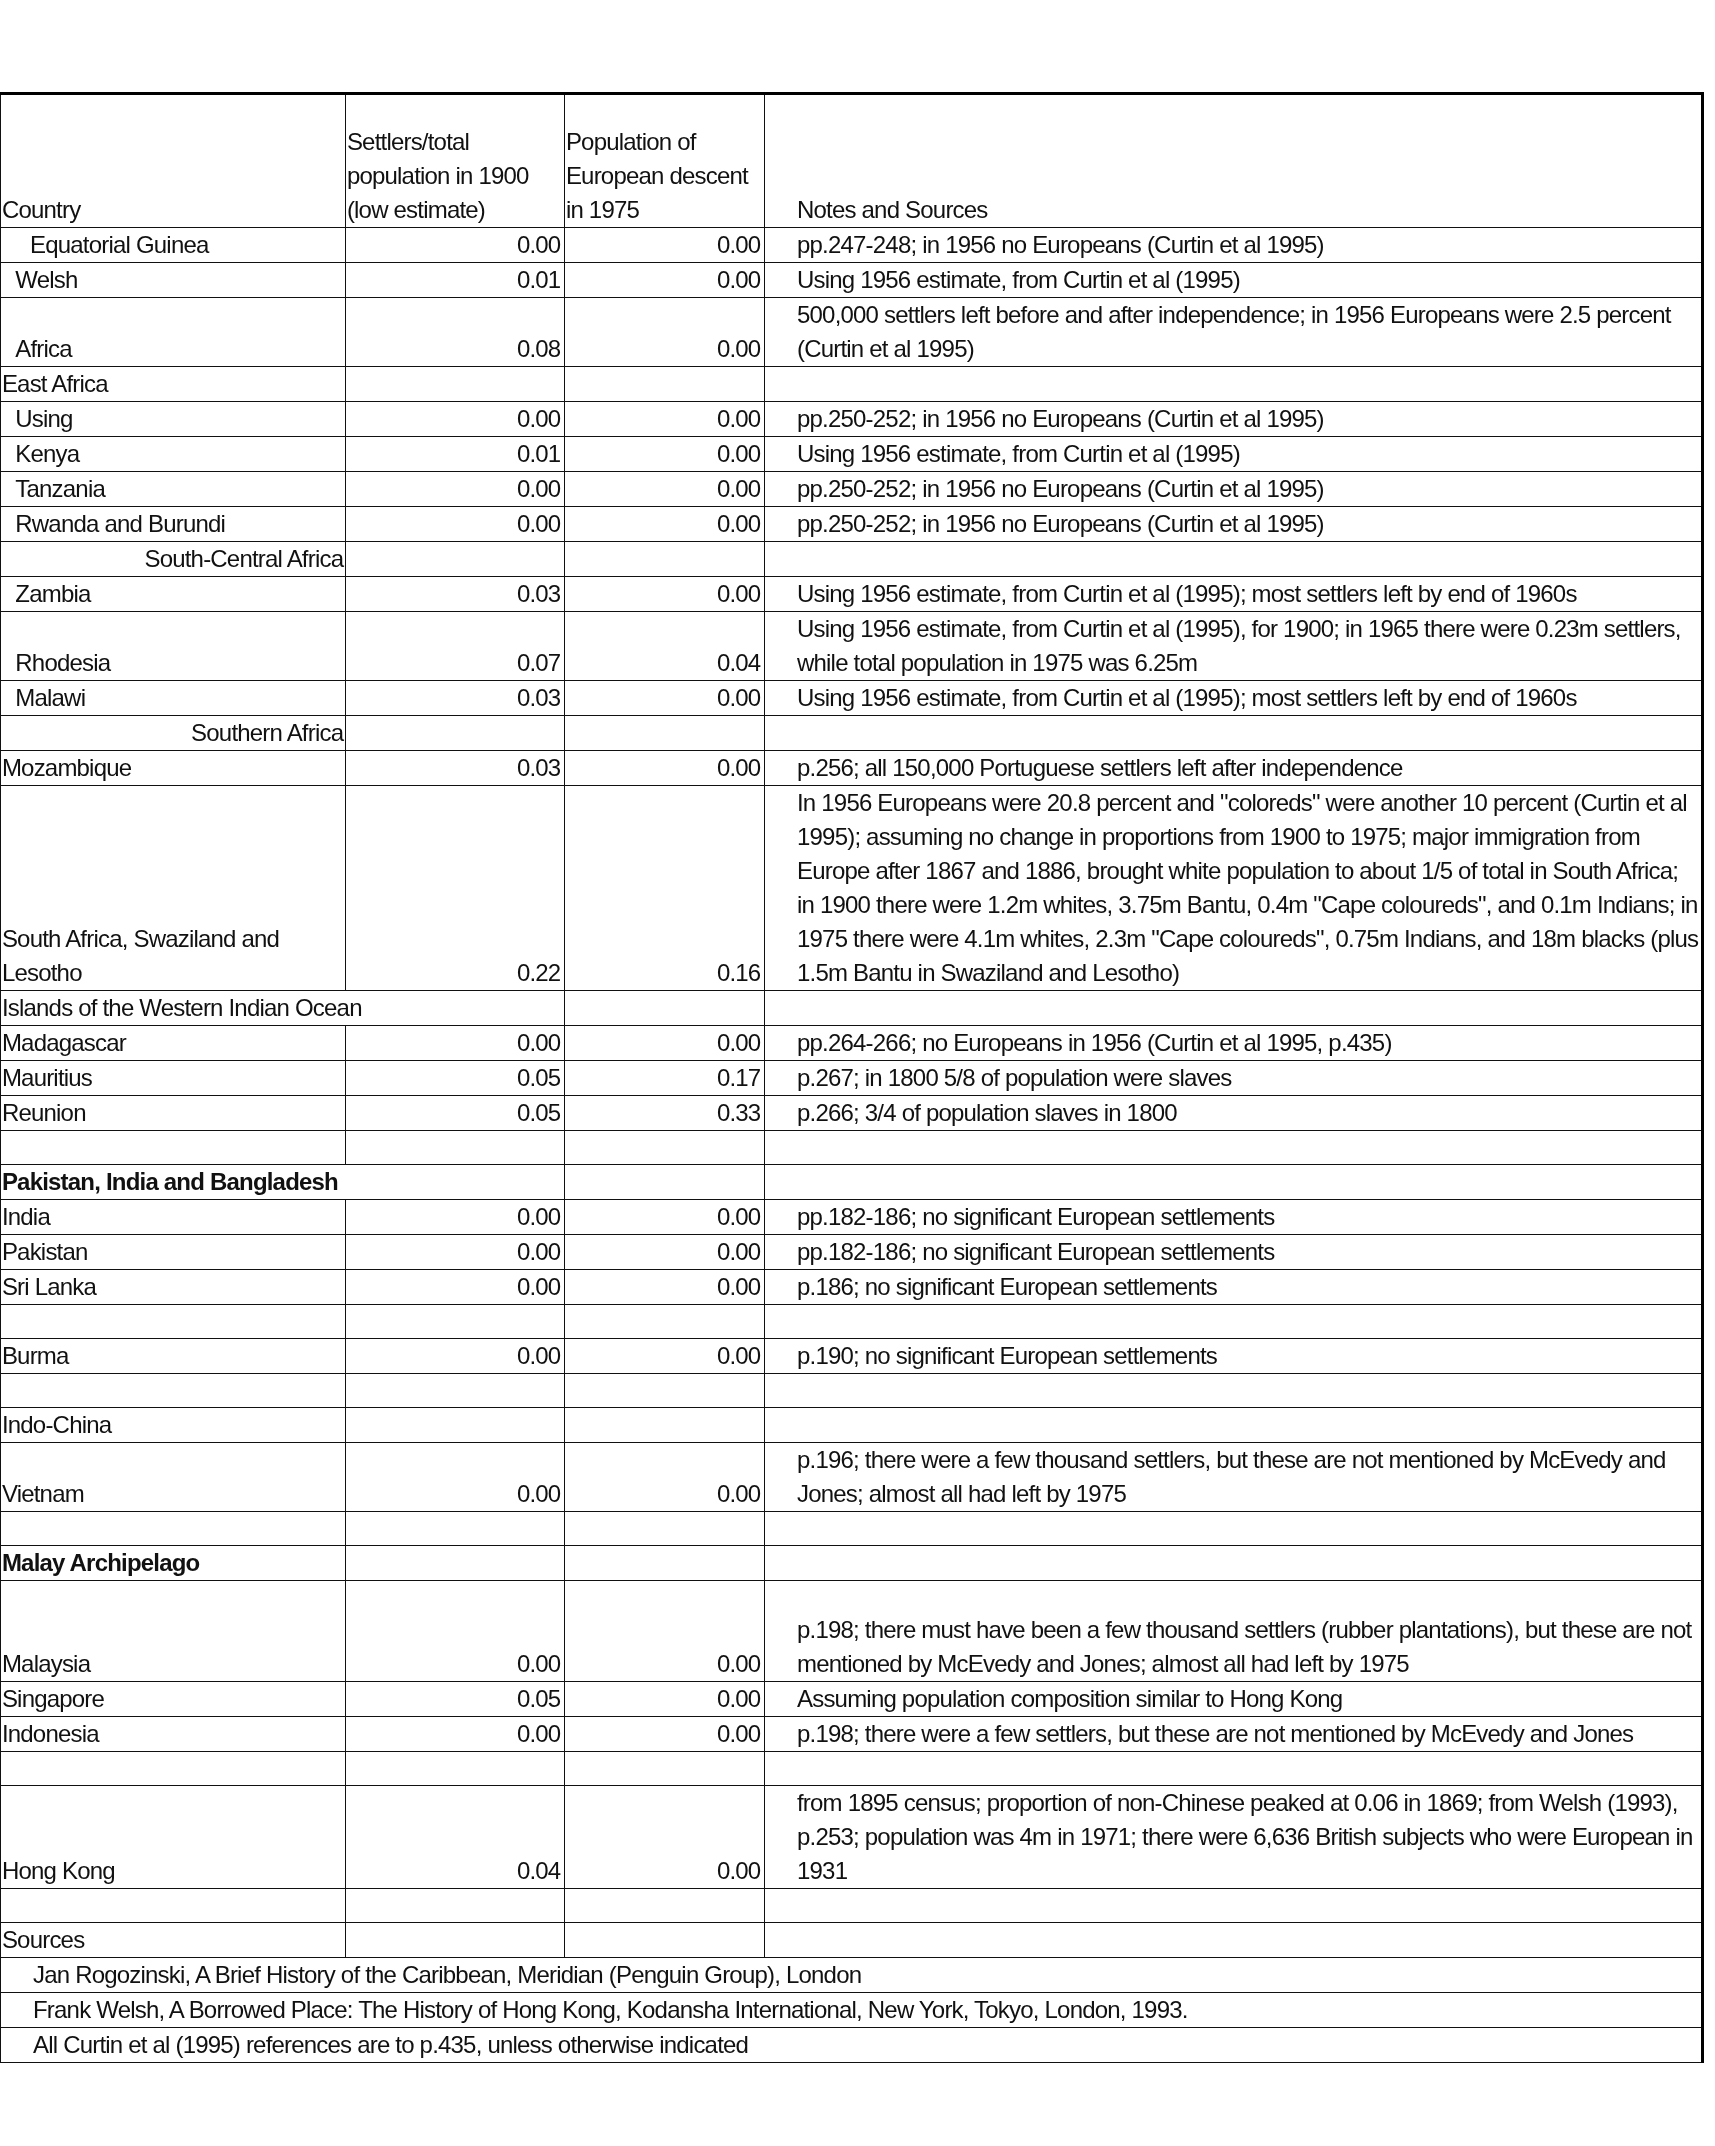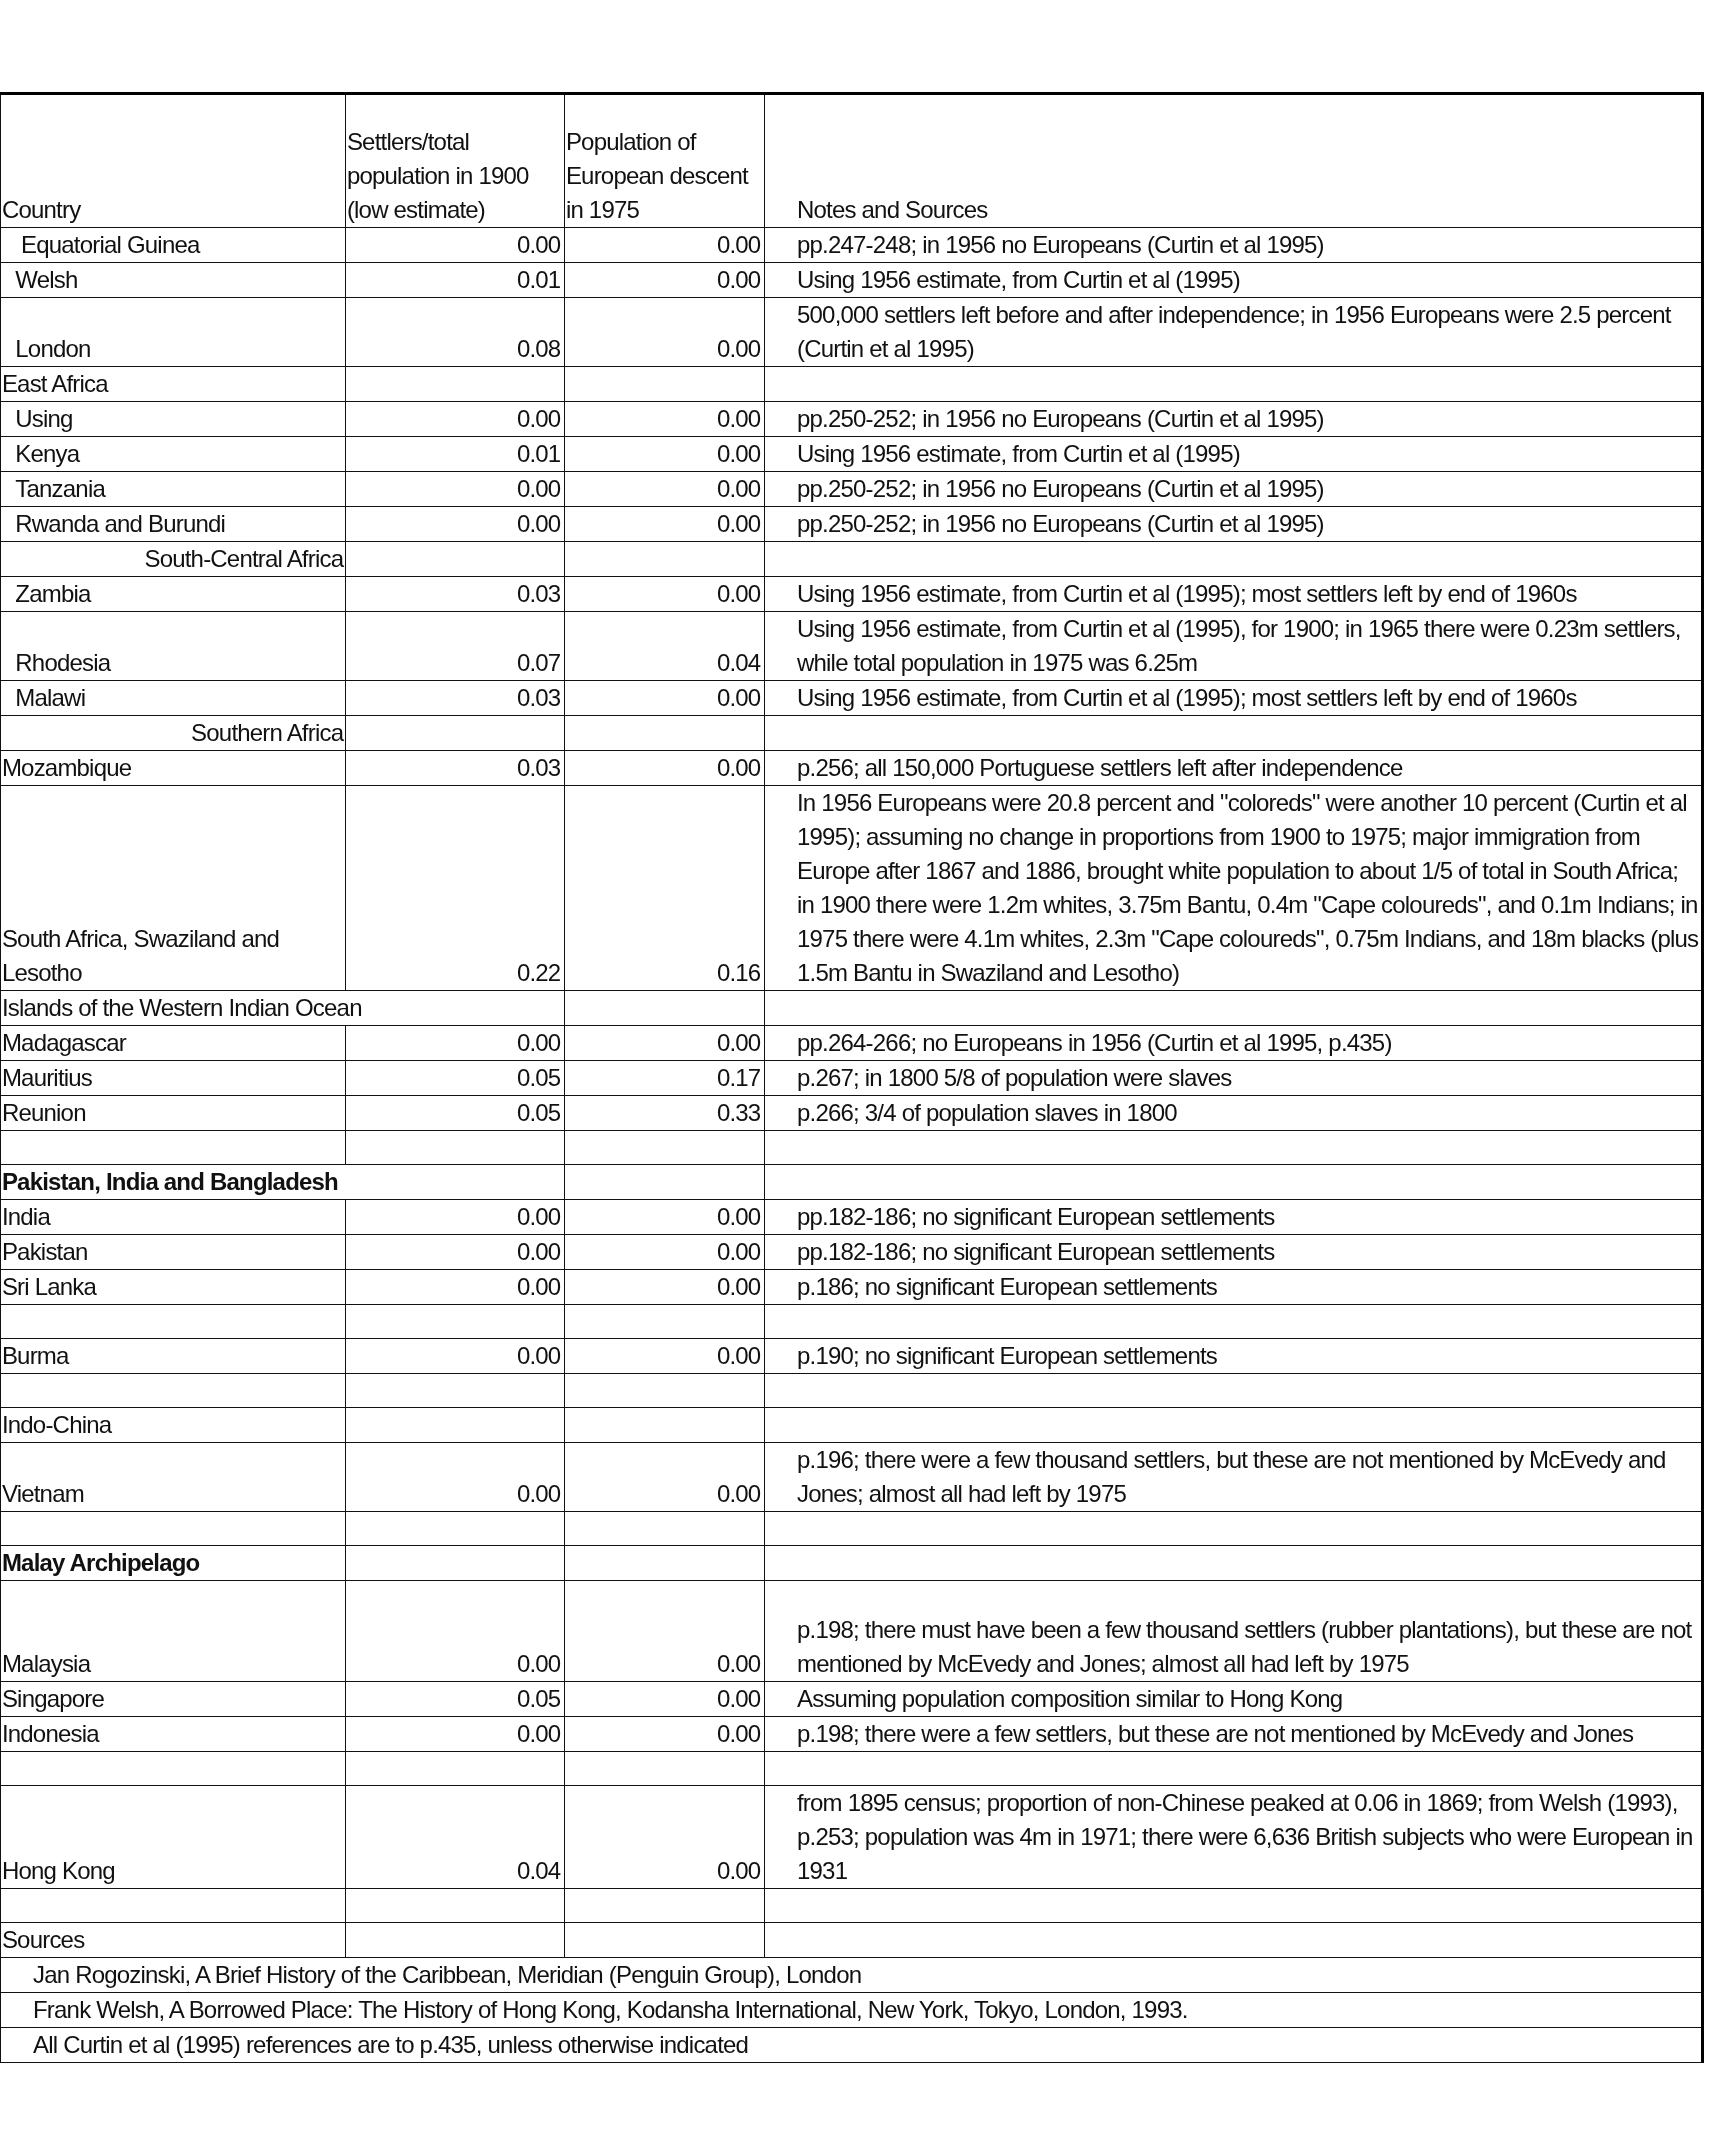--- a/index.html
+++ b/index.html
@@ -9,21 +9,21 @@
   table { border-collapse: collapse; table-layout: fixed; width: 1702px;
           font-size: 24px; letter-spacing: -0.8px; line-height: 34px; }
   col.c1 { width: 345px; } col.c2 { width: 219px; } col.c3 { width: 200px; } col.c4 { width: 938px; }
   td { border: 1.3px solid #111; padding: 0 1.8px 0 0.9px; vertical-align: bottom;
        white-space: normal; overflow: visible; }
   tr.top td { border-top: 3.6px solid #000; }
   td.last { border-right: 3.6px solid #000; padding-left: 32px; }
   td.num { text-align: right; padding-right: 3.6px; }
   td.country { white-space: nowrap; }
   .indent1 { padding-left: 14.3px; }
-  .indent2 { padding-left: 20px; }
+  .indent2 { padding-left: 29px; }
   .bold { font-weight: bold; }
   td.nob-r { border-right: none; }
   td.nob-l { border-left: none; }
   td.full { white-space: nowrap; }
   tr.cut td { height: 34px; vertical-align: top; margin-left: 20px; }
 </style>
 </head>
 <body>
 
 <div class="sheet">
@@ -49,21 +49,21 @@
           <td class="num">0.00</td>
           <td class="last">pp.247-248; in 1956 no Europeans (Curtin et al 1995)</td>
         </tr>
         <tr>
           <td class="country indent1">Welsh</td>
           <td class="num">0.01</td>
           <td class="num">0.00</td>
           <td class="last">Using 1956 estimate, from Curtin et al (1995)</td>
         </tr>
         <tr>
-          <td class="country indent1">London</td>
+          <td class="country indent1">Africa</td>
           <td class="num">0.08</td>
           <td class="num">0.00</td>
           <td class="last">500,000 settlers left before and after independence; in 1956 Europeans were 2.5 percent (Curtin et al 1995)</td>
         </tr>
         <tr style="height: 34px;">
           <td class="country">East Africa</td>
           <td class="num"></td>
           <td class="num"></td>
           <td class="last"></td>
         </tr>

